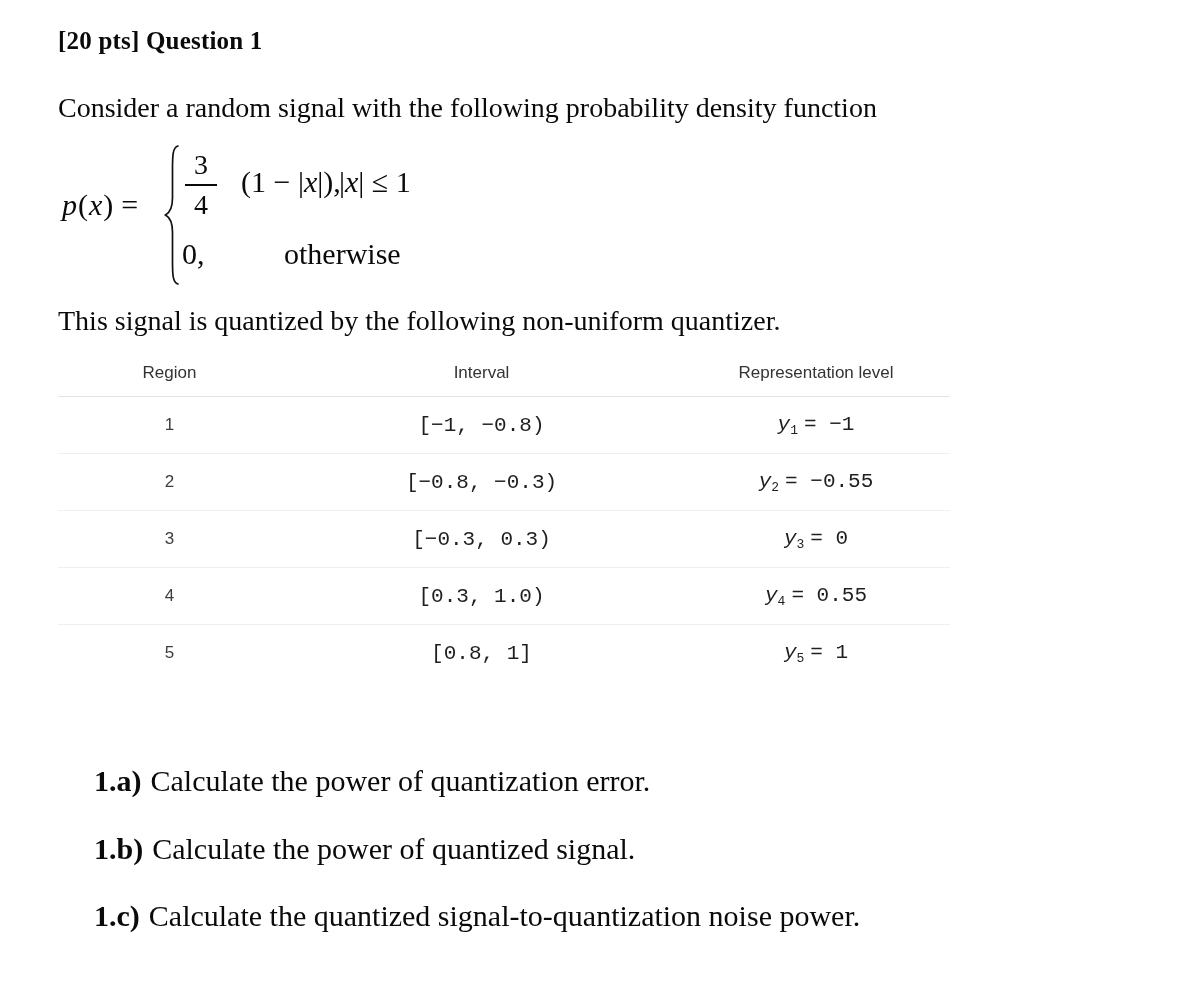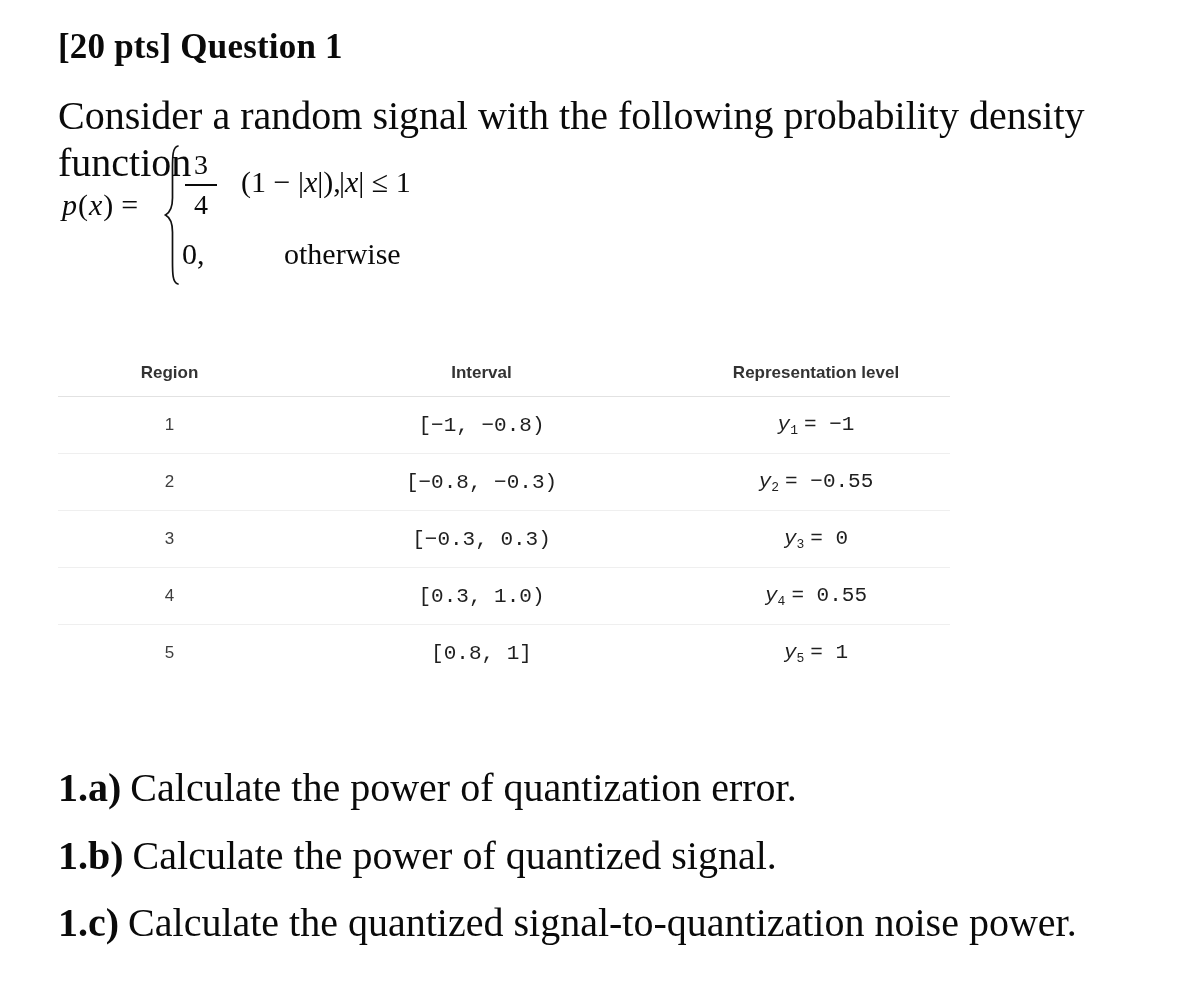--- a/index.html
+++ b/index.html
@@ -6,44 +6,44 @@
   .page {
     position: relative;
     width: 1200px;
     height: 1002px;
     background: #ffffff;
     font-family: "Liberation Serif", serif;
     color: #0a0a0a;
     overflow: hidden;
   }
   .abs { position: absolute; margin: 0; }
-  .title { font-size: 35px; font-weight: bold; letter-spacing: 0.2px; }
-  .body-text { font-size: 40px; }
-  .q-line { font-size: 40px; }
+  .title { font-size: 25px; font-weight: bold; letter-spacing: 0.2px; }
+  .body-text { font-size: 28px; }
+  .q-line { font-size: 30px; margin-left: 36px; }
   .q-line b { margin-right: 9px; }
 
   
   .formula { width: 480px; height: 160px; font-size: 30px; }
   .it { font-style: italic; }
   .lhs { position: absolute; left: 0; top: 48px; letter-spacing: 1px; }
   .lhs .eq { margin-left: 7px; }
   .brace-svg { position: absolute; left: 101px; top: 4px; }
   .frac { position: absolute; left: 123px; top: 6px; width: 32px; text-align: center; font-size: 28px; }
   .frac .num { display: block; line-height: 38px; }
   .frac .den { display: block; line-height: 38px; border-top: 2px solid #0a0a0a; }
   .case1-expr { position: absolute; left: 159px; top: 25px; margin-left: 20px; }
   .case1-cond { position: absolute; left: 277px; top: 25px; }
   .case2-val { position: absolute; left: 120px; top: 97px; }
   .case2-label { position: absolute; left: 222px; top: 97px; }
 
   
   .qtable { border-collapse: collapse; width: 892px; table-layout: fixed; }
   .qtable th {
     font-family: "Liberation Sans", sans-serif;
-    font-size: 17px; font-weight: bold; color: #333333;
+    font-size: 17px; font-weight: normal; color: #333333;
     padding: 9px 0 13px 0; text-align: center;
     border-bottom: 1px solid #e2e2e2;
   }
   .qtable td {
     height: 54px; text-align: center; vertical-align: middle;
     border-bottom: 1px solid #efefef;
   }
   .qtable tbody tr:last-child td { border-bottom: none; }
   td.cell-region { font-family: "Liberation Sans", sans-serif; font-size: 17px; color: #3d3d3d; }
   td.cell-interval, td.cell-level { font-family: Liberation Mono, monospace; font-size: 21px; color: #1f1f1f; }
@@ -72,20 +72,21 @@
     </span>
 
     <span class="case1-expr"><span>(1 − |</span><span class="it">x</span><span>|),</span></span>
 
     <span class="case1-cond"><span>|</span><span class="it">x</span><span>| ≤ 1</span></span>
 
     <span class="case2-val">0,</span>
     <span class="case2-label">otherwise</span>
   </div>
 
+  <p class="abs body-text" style="left:58px; top:305px;">This signal is quantized by the following non-uniform quantizer.</p>
 
   <table class="abs qtable" style="left:58px; top:354px;">
     <colgroup>
       <col style="width:223px">
       <col style="width:401px">
       <col style="width:268px">
     </colgroup>
     <thead>
       <tr>
         <th>Region</th>

